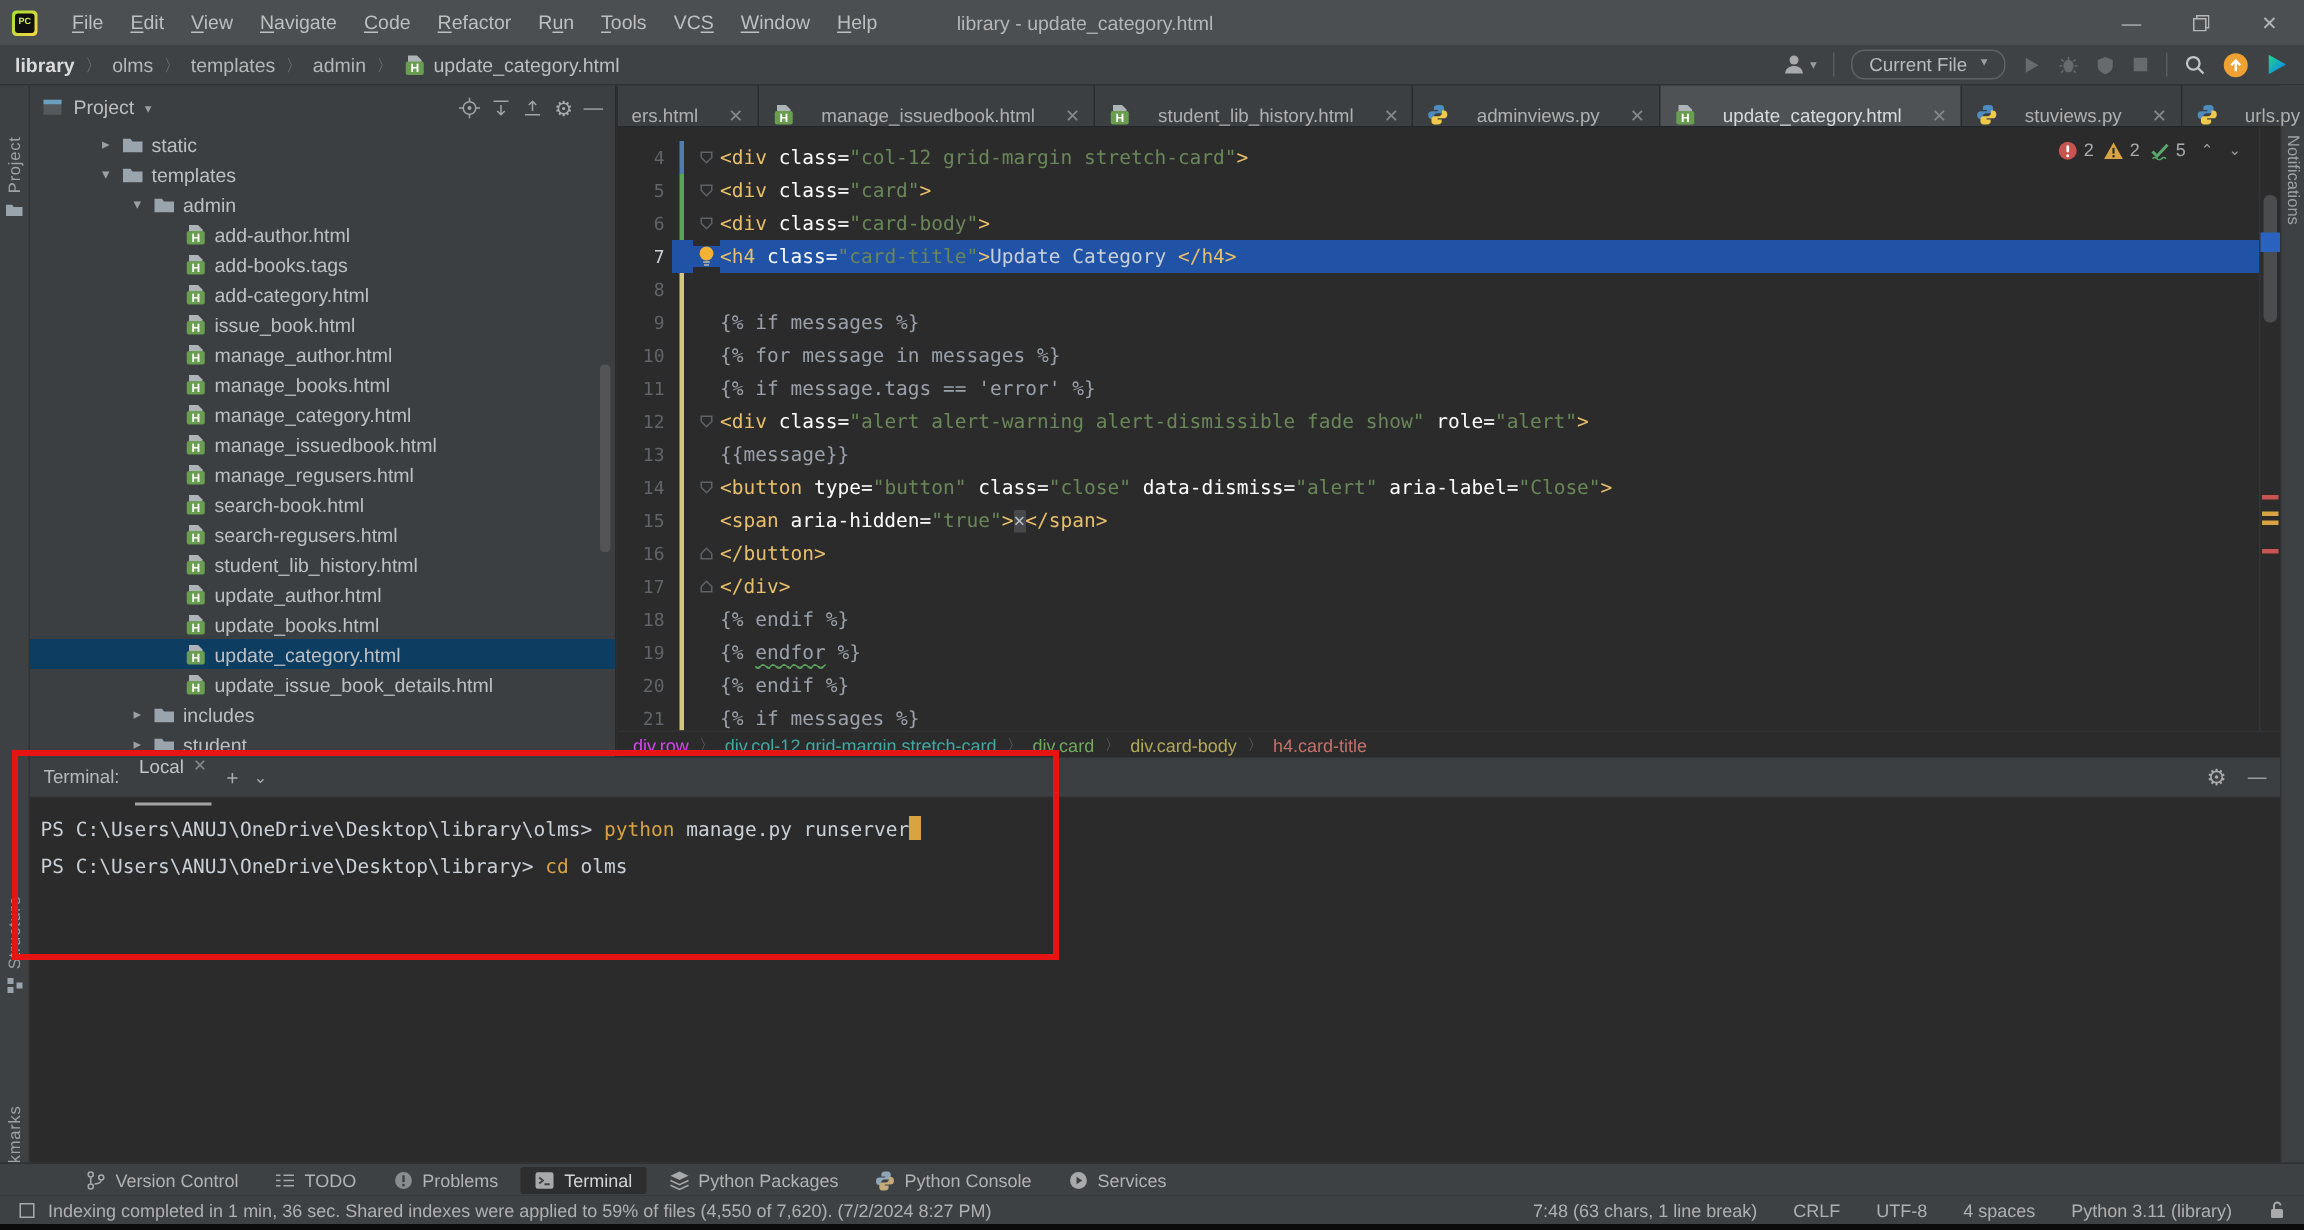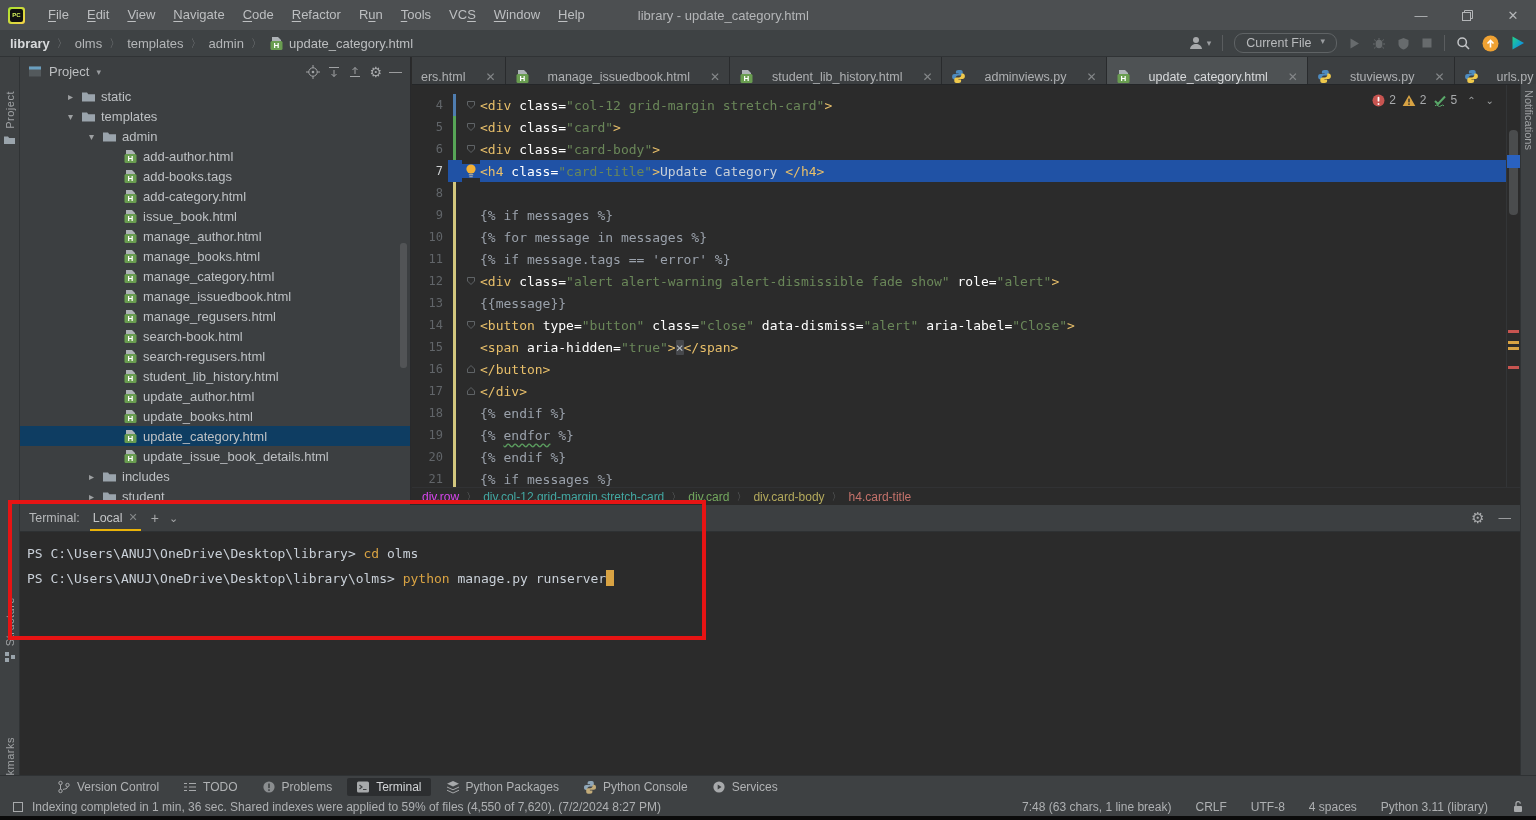--- a/index.html
+++ b/index.html
@@ -76,21 +76,21 @@
   .estripe{position:absolute;top:28px;right:0;width:14px;bottom:18px;background:#2b2b2b;border-left:1px solid #333537}
   .ethumb{position:absolute;left:2px;top:45px;width:9px;height:85px;background:#5a5d5f;opacity:.65;border-radius:4px}
   .emark{position:absolute;left:1px;width:11px;height:3px}
   .emark.blue{height:13px;background:#2a62c0;left:0;width:13px}
   .emark.red{background:#c75450}
   .emark.yel{background:#d8a343}
 
   
   .terminal{position:absolute;left:20px;top:505px;width:1500px;height:270px;background:#2b2b2b}
   .termhead{height:27px;background:#3c3f41;border-bottom:1px solid #2e3133;display:flex;align-items:center;padding:0 9px;gap:10px;font-size:12.5px;color:#b6b8ba}
-  .termtab{display:flex;gap:6px;padding:5px 3px 4px;border-bottom:2px solid #eab308;color:#c3c5c7}
+  .termtab{display:flex;gap:6px;padding:5px 3px 17px;border-bottom:2px solid #a3a3a3;color:#c3c5c7}
   .termtab .x{color:#85888a;font-size:11px}
   .thbtn{color:#a7a9ab;font-size:14px}
   .termright{margin-left:auto;display:flex;align-items:center;gap:14px;color:#a7a9ab}
   .termbody{padding:9px 0 0 7px;font:13px "DejaVu Sans Mono",monospace;line-height:25px;color:#c2c4c6}
   .tl .y{color:#d9a343}
   .cursor{display:inline-block;width:8px;height:16px;background:#d9a343;vertical-align:-3px}
 
   
   .bottombar{position:absolute;left:0;top:775px;width:100%;height:22px;background:#3e4143;border-top:1px solid #2f3234;display:flex;align-items:center;gap:6px;padding-left:48px;font-size:12px;color:#b0b2b4}
   .bbitem{display:flex;align-items:flex-start;gap:6px;padding:2px 9px;border-radius:2px}
@@ -676,22 +676,22 @@
       <span class="x">✕</span>
     </span>
     <span class="thbtn">+</span>
     <span class="thbtn caret" style="font-size:11px">⌄</span>
     <span class="termright">
       <span style="font-size:15px">⚙</span>
       <span>—</span>
     </span>
   </div>
   <div class="termbody" id="termbody">
+      <div class="tl"><span class="p">PS C:\Users\ANUJ\OneDrive\Desktop\library\olms&gt; </span><span class="y">python</span><span class="p"> manage.py runserver</span><span class="cursor"></span></div>
       <div class="tl"><span class="p">PS C:\Users\ANUJ\OneDrive\Desktop\library&gt; </span><span class="y">cd</span><span class="p"> olms</span></div>
-      <div class="tl"><span class="p">PS C:\Users\ANUJ\OneDrive\Desktop\library\olms&gt; </span><span class="y">python</span><span class="p"> manage.py runserver</span><span class="cursor"></span></div>
     </div>
 </div>
 
 <div class="bottombar" id="bottombar">
     <div class="bbitem">
       <span style="display: inline-flex;">
         <svg width="14" height="14">
           <circle cx="3.5" cy="3" r="1.7" fill="none" stroke="#a7a9ab"></circle>
           <circle cx="3.5" cy="11" r="1.7" fill="none" stroke="#a7a9ab"></circle>
           <circle cx="10.5" cy="5" r="1.7" fill="none" stroke="#a7a9ab"></circle>

